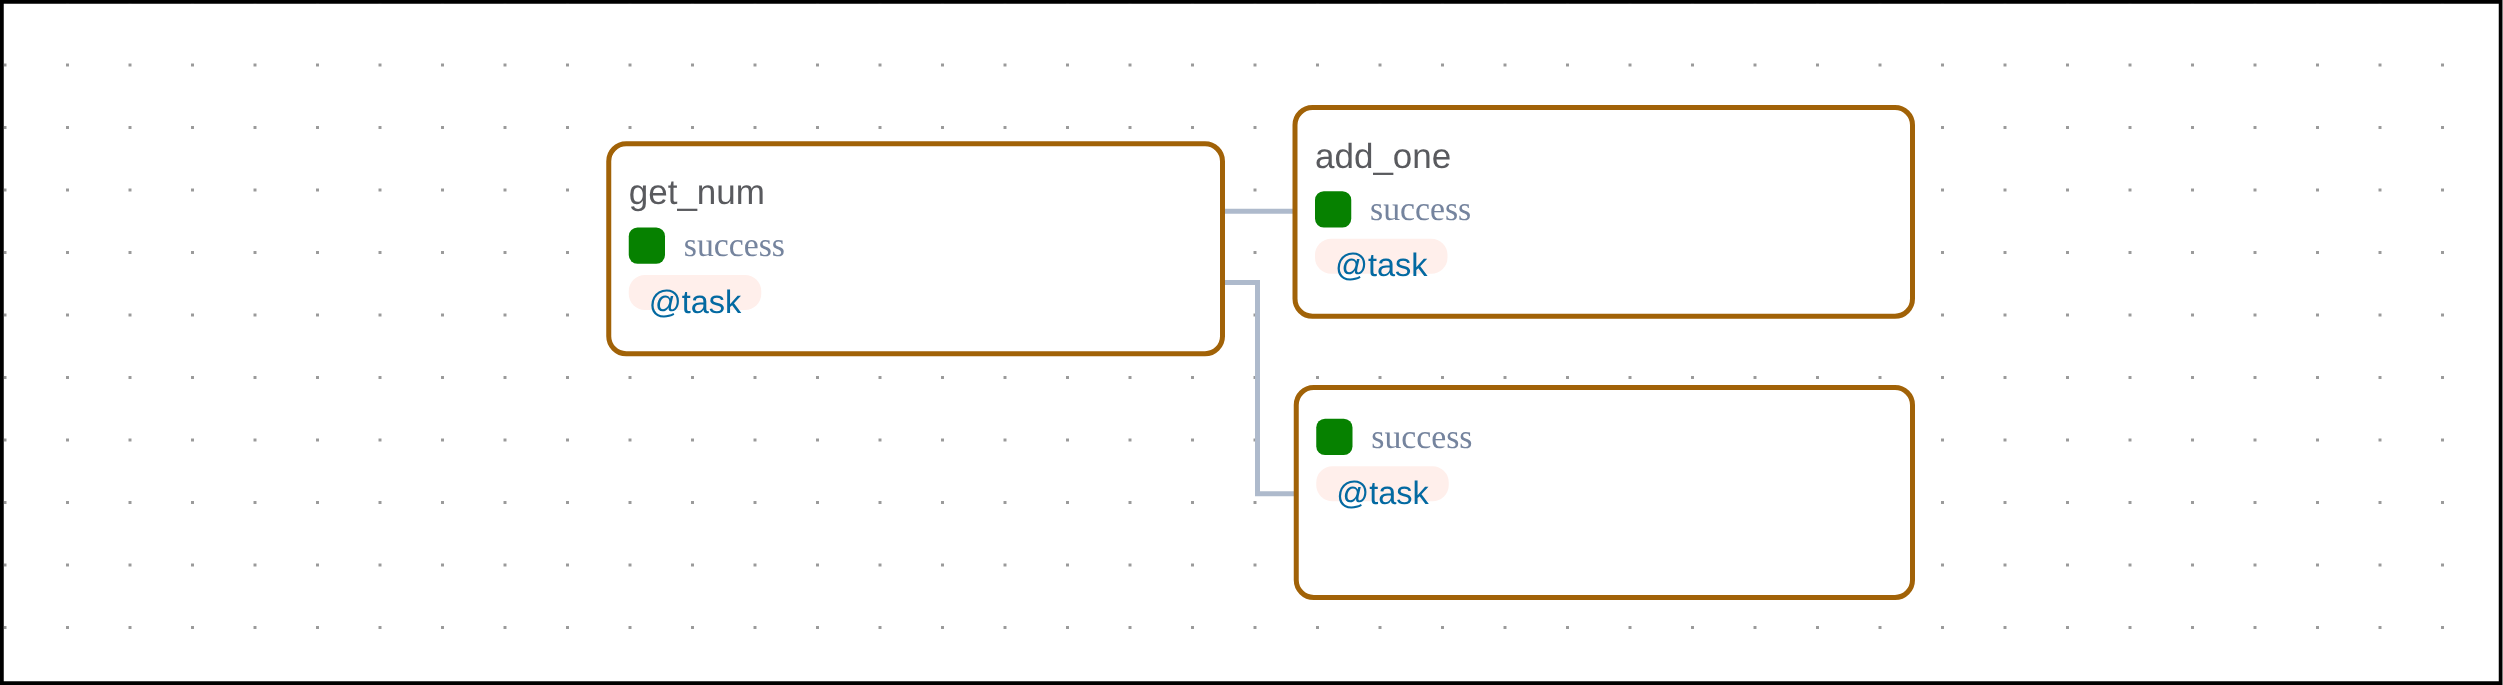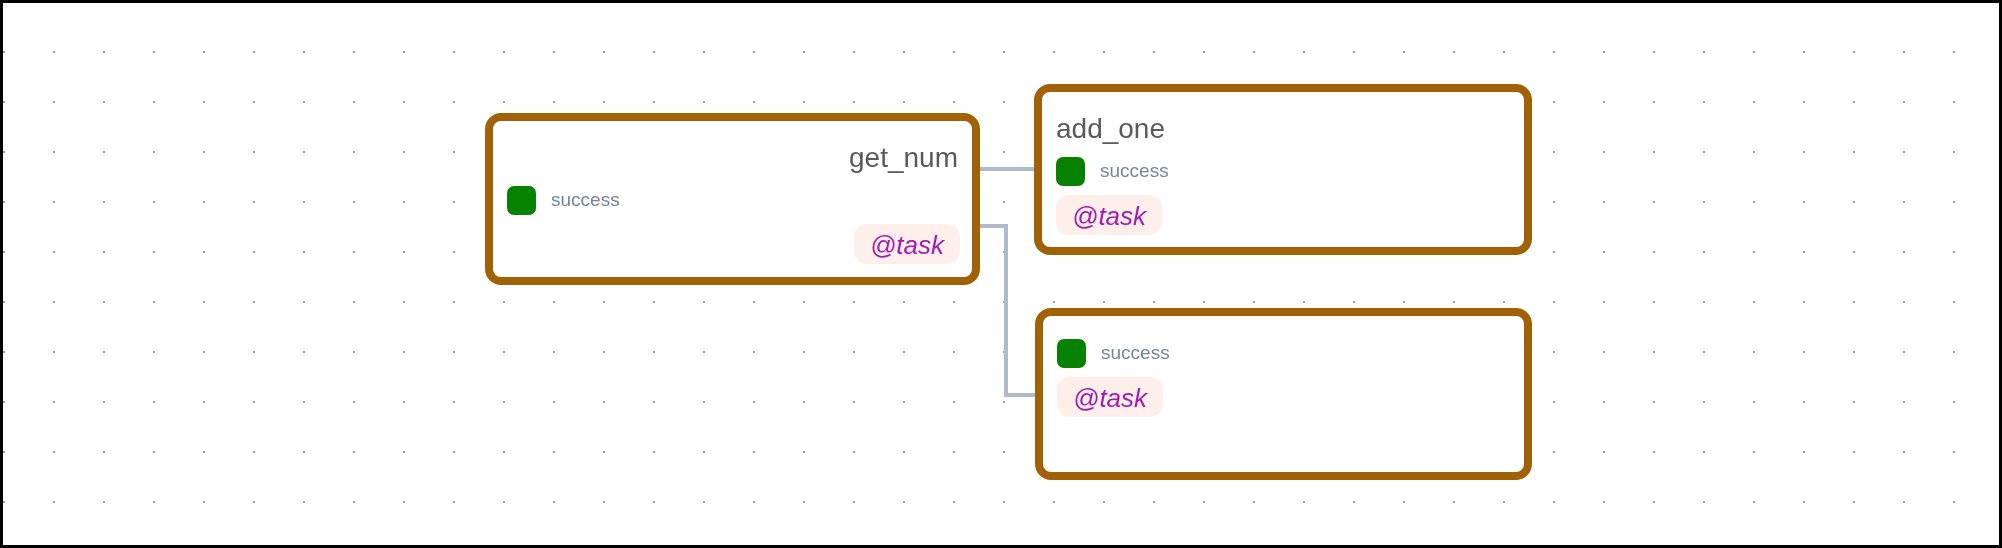--- a/index.html
+++ b/index.html
@@ -35,25 +35,25 @@
   .edge-layer path {
     fill: none;
     stroke: #aebacc;
     stroke-width: 4;
   }
   .node {
     position: absolute;
     z-index: 2;
     box-sizing: border-box;
     background: #ffffff;
-    border: 8px solid #a16207;
+    border: 4px solid #a16207;
     border-radius: 16px;
     padding: 12px 12px;
   }
-  .node-get-num  { left: 482px;  top: 110px; width: 495px; height: 172px; text-align: right; }
+  .node-get-num  { left: 482px;  top: 110px; width: 495px; height: 172px; }
   .node-add-one  { left: 1031px; top: 81px;  width: 498px; height: 171px; }
   .node-add-two  { left: 1032px; top: 305px; width: 497px; height: 172px; }
   .node-title {
     margin: 8px 2px 0;
     font-size: 28px;
     line-height: 34px;
     color: #595a5e;
   }
   .status-row {
     display: flex;
@@ -62,34 +62,34 @@
     height: 30px;
   }
   .status-square {
     width: 29px;
     height: 29px;
     border-radius: 7px;
     flex: 0 0 auto;
   }
   .status-label {
     margin-left: 15px;
-    font-size: 19px;
+    font-size: 27px;
     color: #75849e;
+    font-family: Liberation Serif, serif;
   }
   .task-badge {
     display: inline-block;
     margin: 9px 0 0 2px;
-    height: 40px;
+    height: 28px;
     line-height: 42px;
     padding: 0 16px;
     border-radius: 13px;
     font-size: 26px;
-    color: #a21caf;
+    color: #0369a1;
     width: fit-content;
-    font-style: italic;
   }
 </style>
 </head>
 <body>
 
 <div class="frame">
   <div class="canvas"></div>
 
   <svg class="edge-layer" viewBox="0 0 2002 548">
     <path d="M975,166 L1035,166"></path>

